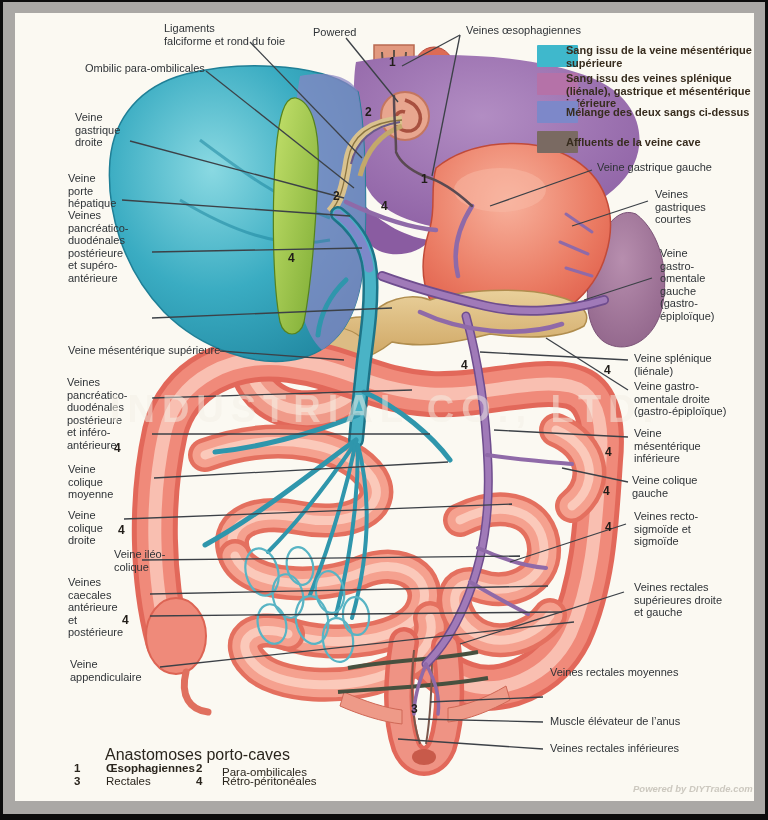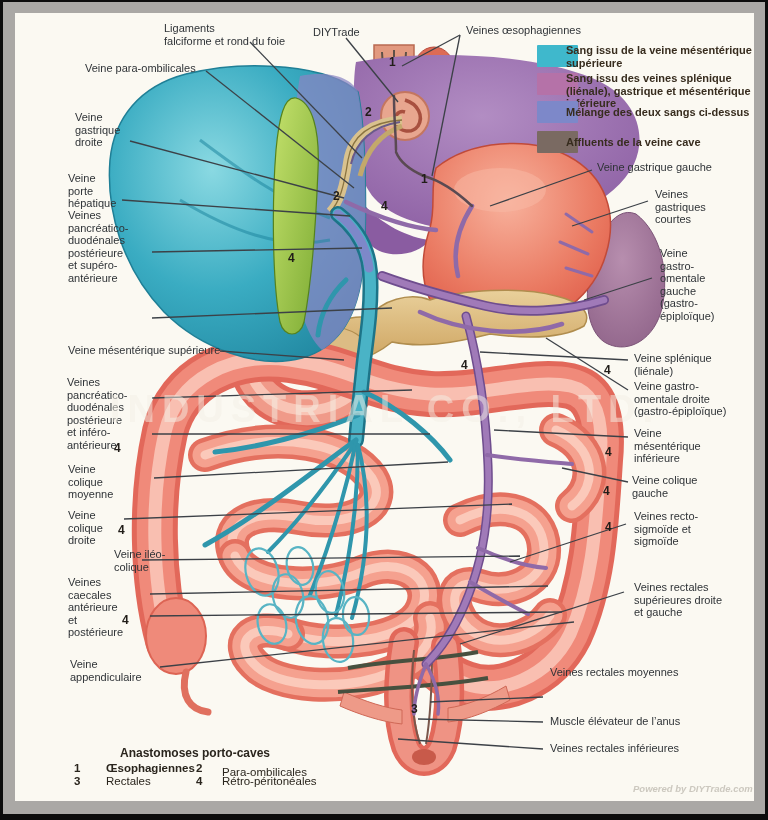--- a/index.html
+++ b/index.html
@@ -5,21 +5,21 @@
   html,body{margin:0;padding:0;background:#444;}
   .frame{position:relative;width:768px;height:820px;background:#0c0c0c;
          font-family:"Liberation Sans",sans-serif;overflow:hidden;}
   .mat{position:absolute;left:3px;top:2px;right:3px;bottom:6px;background:#aaa8a5;}
   .page{position:absolute;left:15px;top:13px;right:14px;bottom:19px;background:#fbf9f2;}
   svg.art{position:absolute;left:0;top:0;pointer-events:none;}
   .lbl{position:absolute;font-size:11px;line-height:12.5px;color:#2f3337;white-space:pre-line;width:95px;}
   .mk{position:absolute;font-size:12px;font-weight:bold;color:#211d18;line-height:12px;}
   .leg-sw{position:absolute;left:537px;width:41px;height:22px;border-radius:1px;}
   .leg-tx{position:absolute;left:566px;width:210px;font-size:11px;font-weight:bold;color:#372c1e;line-height:12.5px;}
-  .an-title{position:absolute;left:100px;top:746px;width:190px;text-align:center;font-size:12px;font-weight:bold;color:#2a251d;}
+  .an-title{position:absolute;left:100px;top:746px;width:190px;text-align:right;font-size:16px;font-weight:normal;color:#2a251d;}
   .an-num{position:absolute;font-size:11.5px;font-weight:bold;color:#2a251d;}
   .an-lb{position:absolute;font-size:11.5px;color:#2a251d;}
   .wm-c{position:absolute;left:95px;top:388px;width:580px;text-align:center;font-size:38px;font-weight:bold;
         letter-spacing:7px;color:rgba(243,239,230,0.5);}
   .wm-br{position:absolute;left:633px;top:783px;font-size:9.5px;font-weight:bold;color:#ccc8bf;font-style:italic;}
 </style>
 </head>
 <body>
 
 <div class="frame">
@@ -249,23 +249,23 @@
       <path d="M 626,524 L 510,562"></path>
       <path d="M 624,592 L 460,644"></path>
       <path d="M 543,697 L 430,702"></path>
       <path d="M 543,722 L 418,719"></path>
       <path d="M 543,749 L 398,739"></path>
     </g>
   </svg>
 
   <div class="lbl" style="left:132px;top:22px;width:180px;margin-left:32px;">Ligaments
 falciforme et rond du foie</div>
-  <div class="lbl" style="left:313px;top:26px;">DIYTrade</div>
+  <div class="lbl" style="left:313px;top:26px;">Powered</div>
   <div class="lbl" style="left:466px;top:24px;width:160px;">Veines œsophagiennes</div>
-  <div class="lbl" style="left:85px;top:62px;width:140px;">Veine para-ombilicales</div>
+  <div class="lbl" style="left:85px;top:62px;width:140px;">Ombilic para-ombilicales</div>
 
   <div class="lbl" style="left:75px;top:111px;">Veine
 gastrique
 droite</div>
   <div class="lbl" style="left:68px;top:172px;">Veine
 porte
 hépatique</div>
   <div class="lbl" style="left:68px;top:209px;">Veines
 pancréatico-
 duodénales

